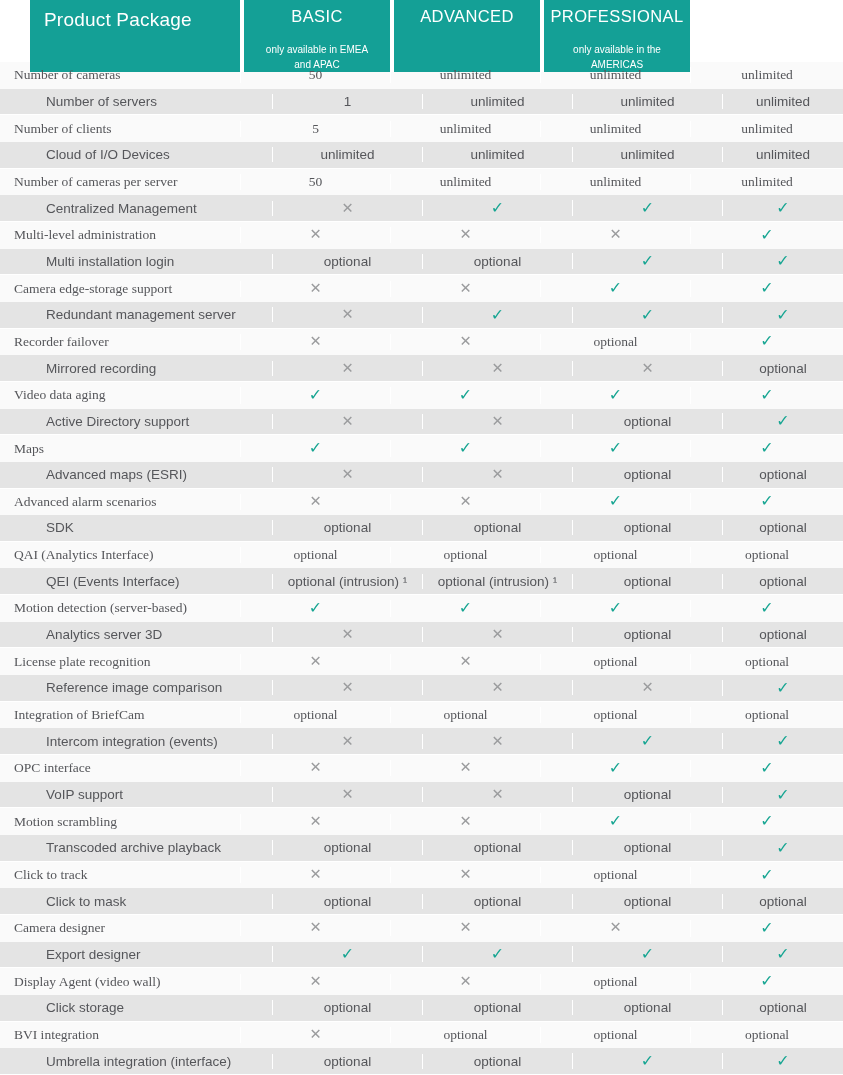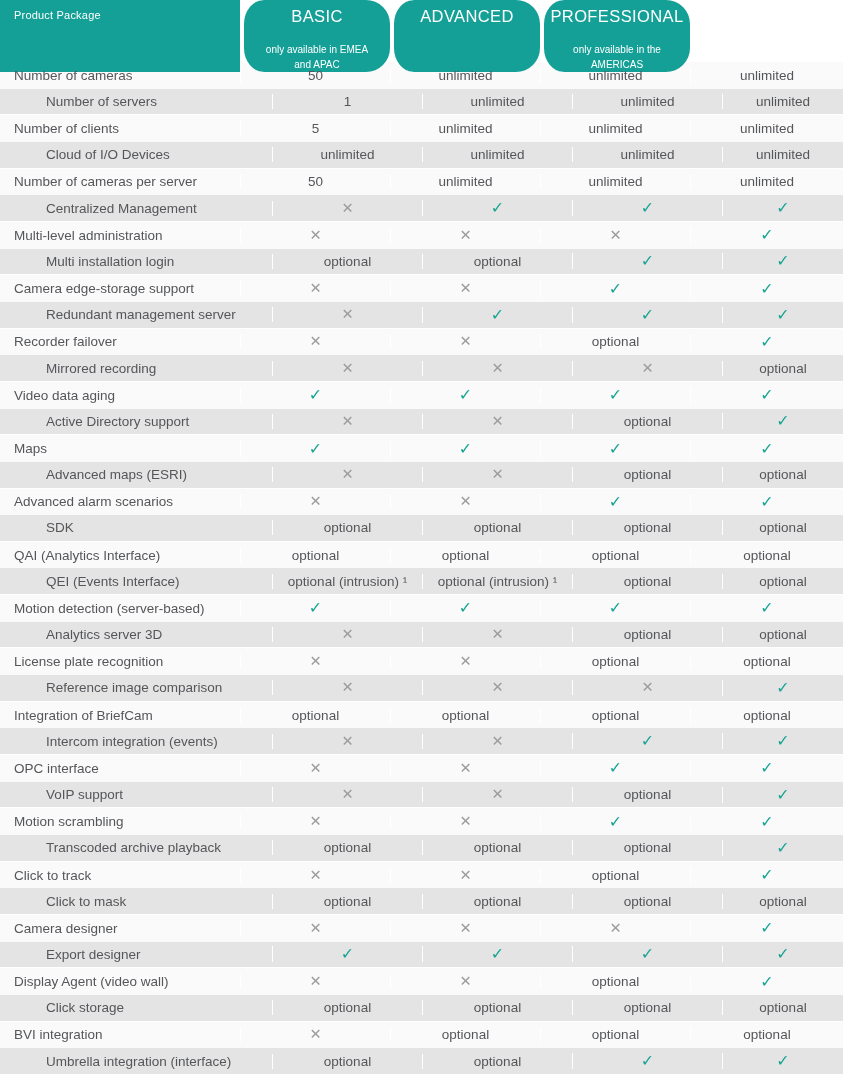--- a/index.html
+++ b/index.html
@@ -25,48 +25,48 @@
   }
   .cell{box-sizing:border-box;min-width:0;}
 
   
   .header-row{height:62px;border-bottom:1px solid #ffffff;}
   .header-cell{
     background:var(--header-bg);
     color:var(--header-text);
   }
   .feature-header{
-    font-size:11px;
+    font-size:19px;
     padding:9px 8px 0 14px;
     letter-spacing:0.2px;
+    margin-left:30px;
   }
   .pkg-cell{
     text-align:center;
     padding-top:7px;
     border-left:4px solid #ffffff;
-    border-radius:24px;
   }
   .pkg-label{
     font-size:16.5px;
     letter-spacing:0.4px;
   }
   .pkg-subtitle{
     font-size:10px;
     line-height:15px;
     margin:16px auto 0;
     max-width:112px;
   }
 
   
   .body-row{
     height:26.66px;
     align-items:center;
   }
   .body-row.striped{background:var(--stripe-gray);border-bottom:1px solid #fff;box-sizing:border-box;padding-left:32px;}
-  .body-row.plain{background:var(--stripe-light);}
+  .body-row.plain{background:var(--stripe-light);font-family:Liberation Serif, serif;}
   .feature-cell{
     font-size:13.5px;
     padding-left:14px;
     white-space:nowrap;
     overflow:hidden;
   }
   .value-cell{
     text-align:center;
     font-size:13.5px;
     border-left:1px solid #ffffff;

